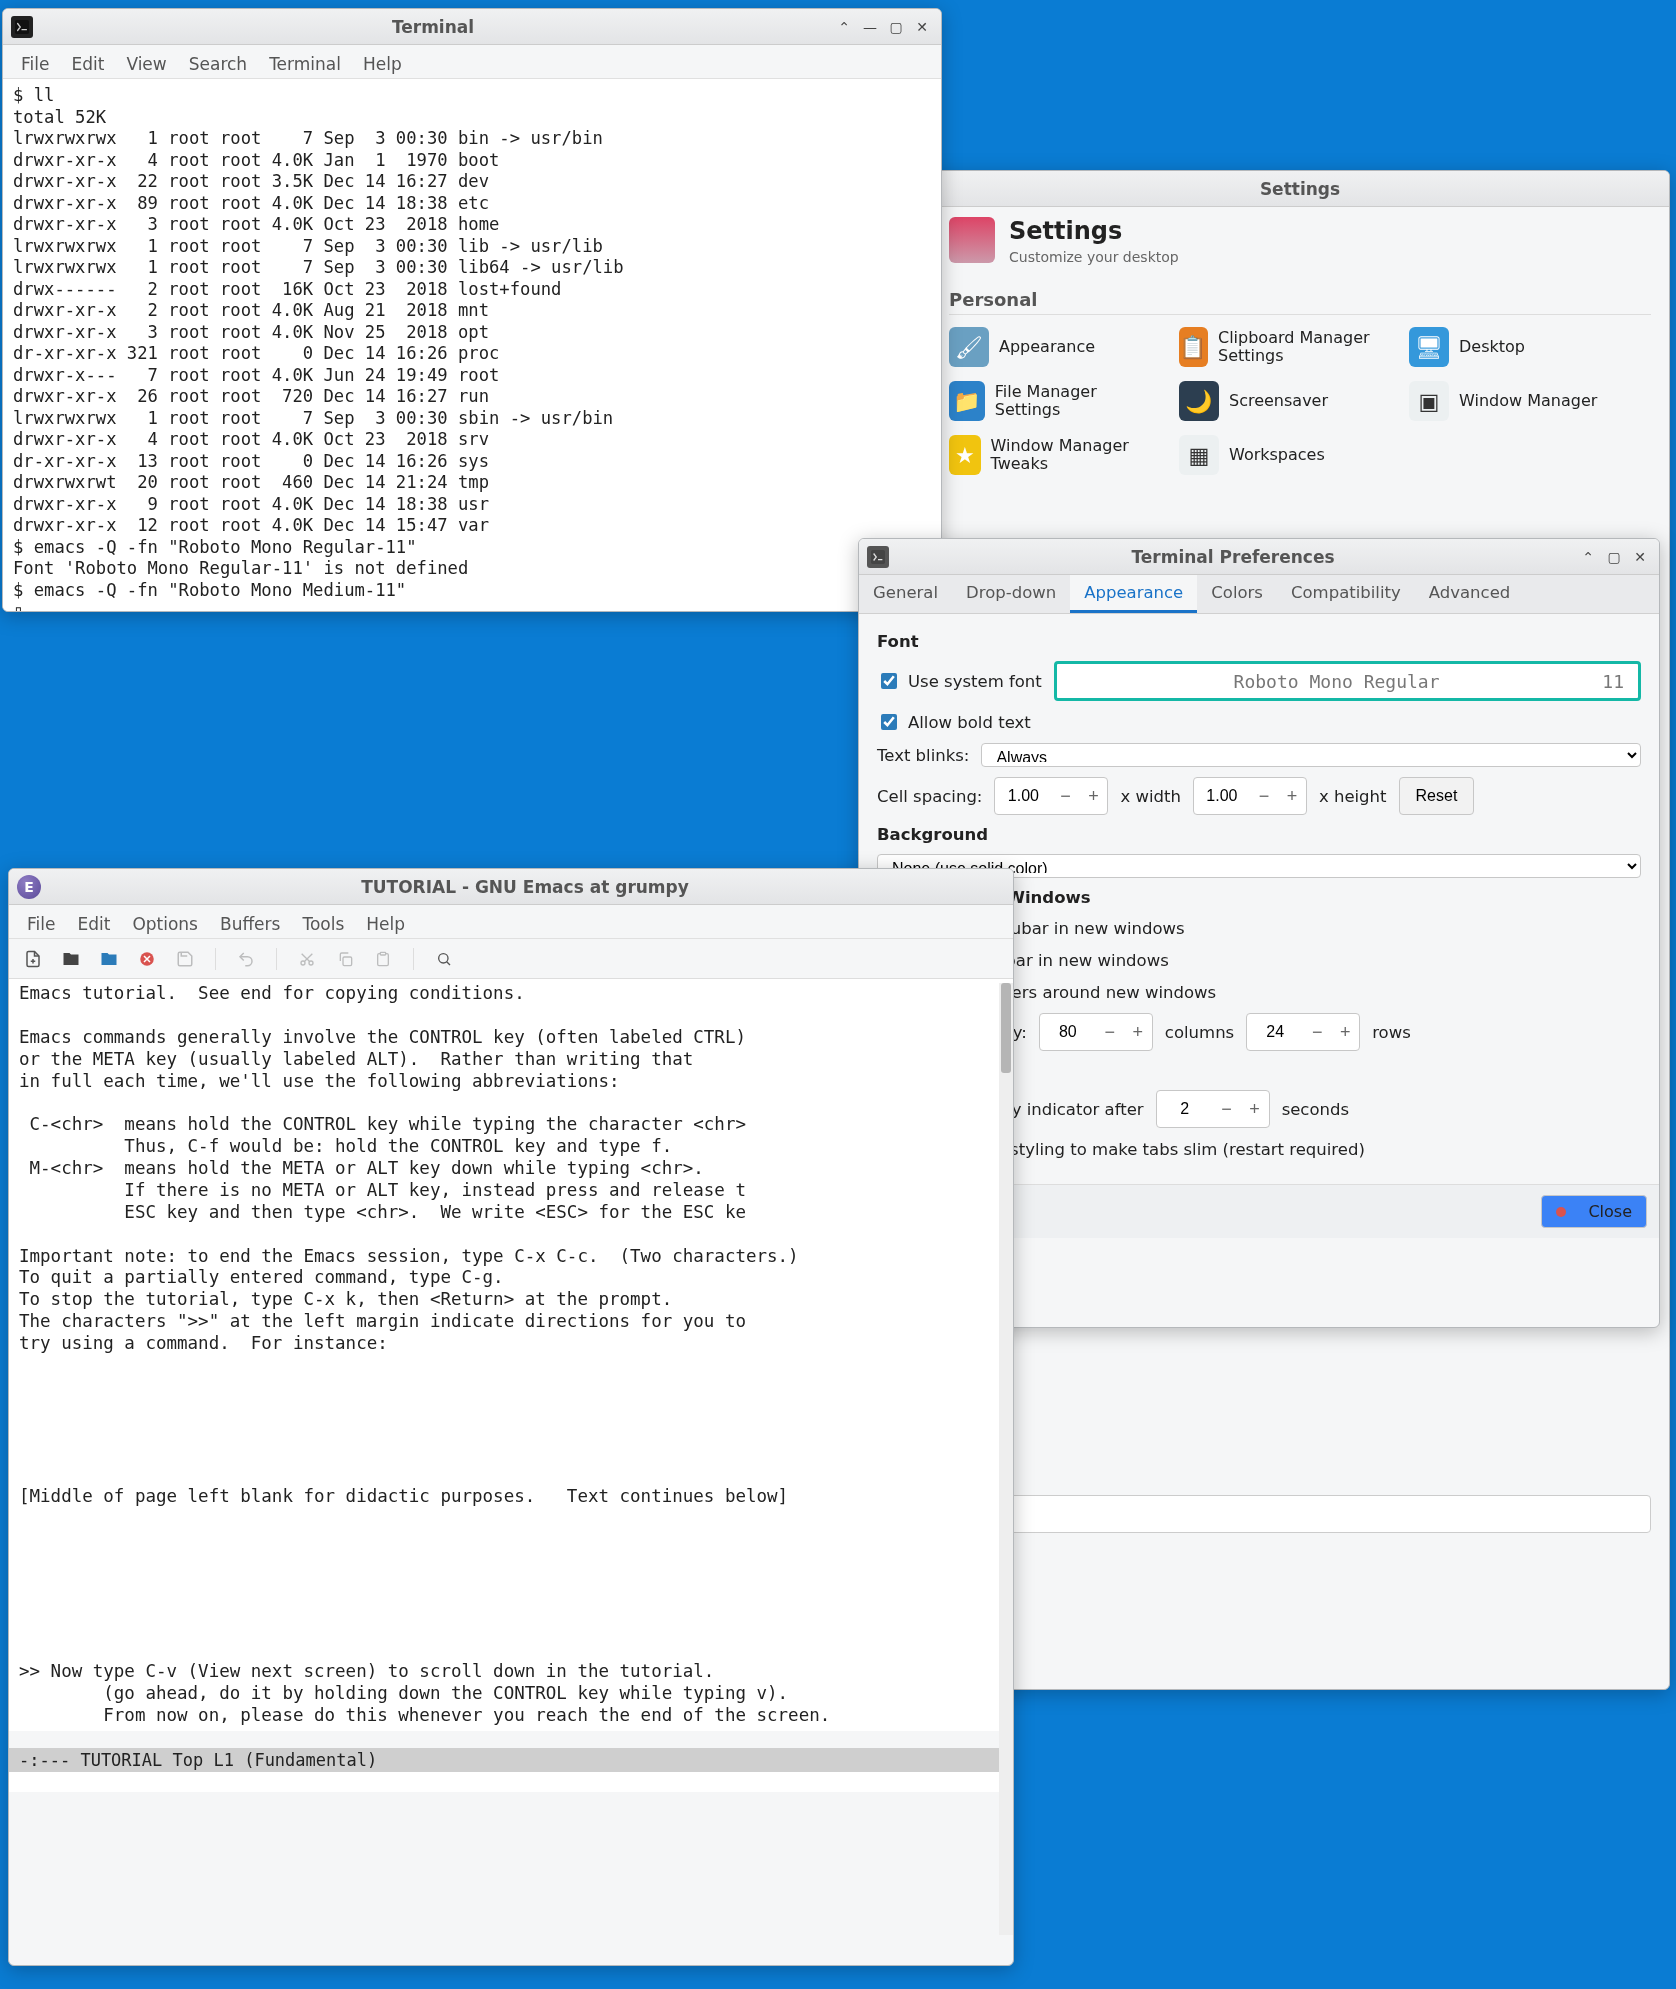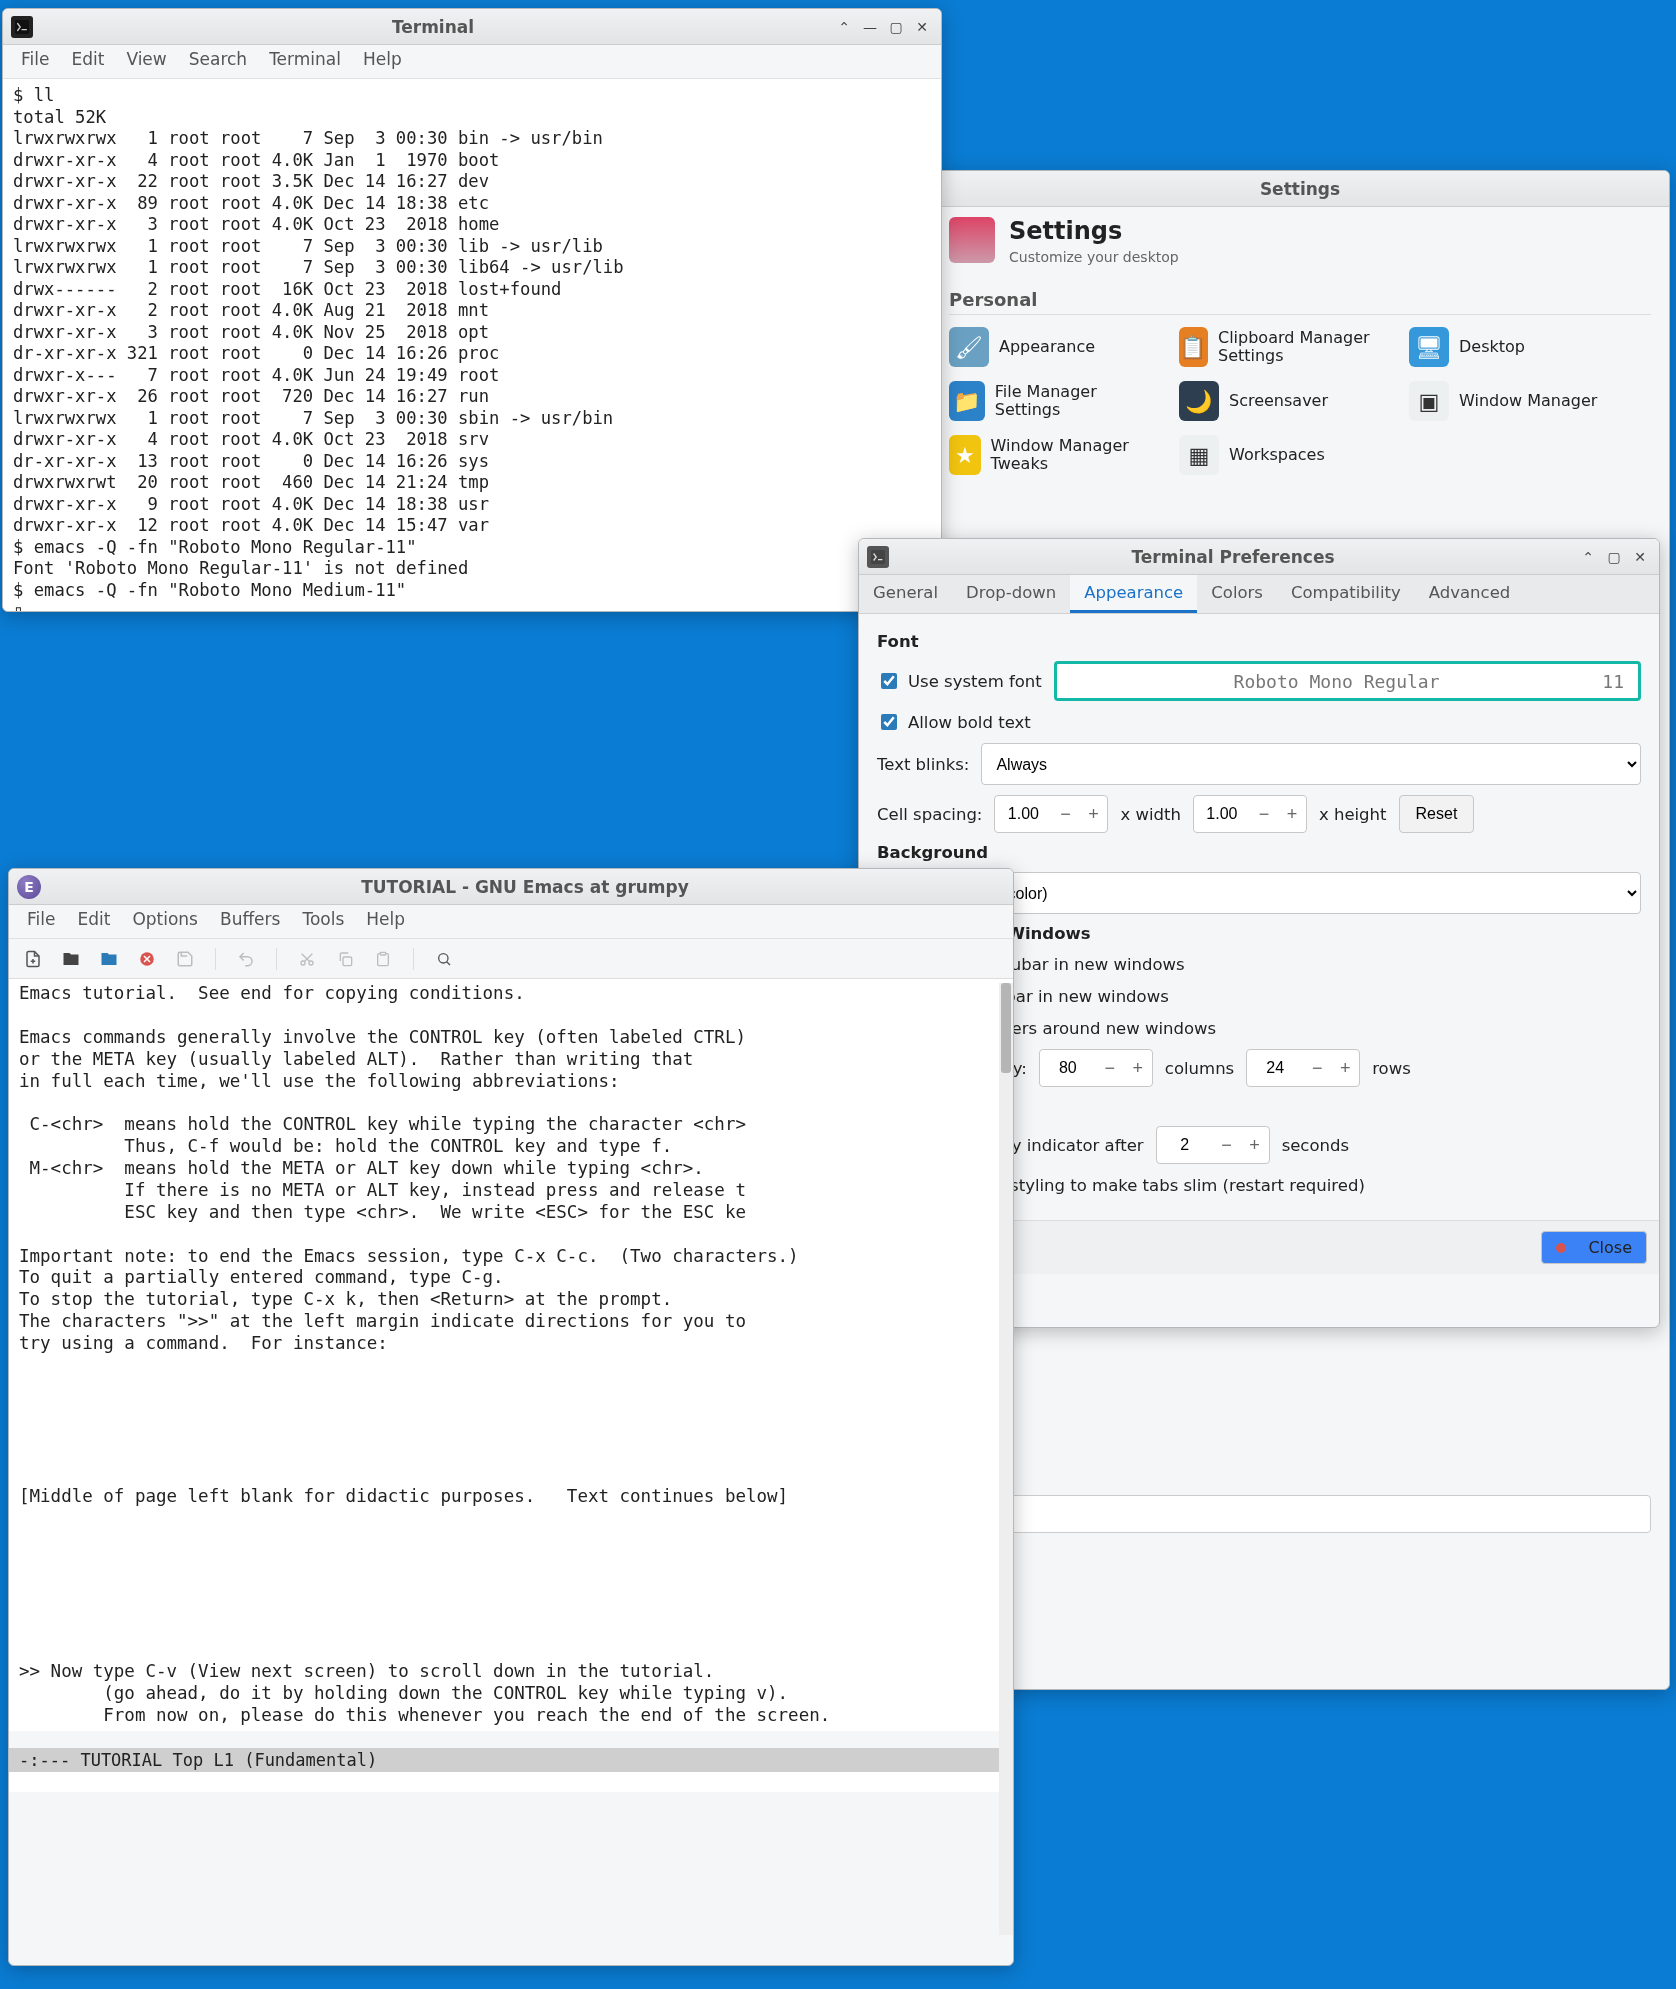--- a/index.html
+++ b/index.html
@@ -4,21 +4,21 @@
 <style>
   :root { --bg:#0a7cd3; --win:#f5f6f7; --win-border:#b5b8bb; --title:#333; --tab-active:#fff; --tab-border:#ccc; --link:#2b7bb9; }
   * { box-sizing:border-box; }
   body { margin:0; background:var(--bg); font-family:"DejaVu Sans","Segoe UI",sans-serif; font-size:14px; color:#222; width:1676px; height:1989px; position:relative; }
   .window { position:absolute; background:var(--win); border:1px solid var(--win-border); border-radius:6px; box-shadow:0 4px 20px rgba(0,0,0,.25); overflow:hidden; }
   .titlebar { display:flex; align-items:center; height:36px; padding:0 8px; background:linear-gradient(#f0f1f2,#e3e4e6); border-bottom:1px solid #ccc; }
   .titlebar .title { flex:1; text-align:center; font-size:17px; font-weight:700; color:#555; }
   .titlebar .wbtn { width:22px; height:22px; margin-left:4px; display:inline-flex; align-items:center; justify-content:center; color:#444; cursor:pointer; font-size:14px; }
   .app-icon { width:22px; height:22px; border-radius:3px; background:#222; display:inline-flex; align-items:center; justify-content:center; margin-right:4px; }
   .app-icon svg { width:14px; height:14px; }
-  .menubar { display:flex; gap:2px; padding:0 8px; height:34px; align-items:flex-start; border-bottom:1px solid #e0e0e0; background:#f5f6f7; }
+  .menubar { display:flex; gap:2px; padding:0 8px; height:34px; align-items:flex-end; border-bottom:1px solid #e0e0e0; background:#f5f6f7; }
   .menubar .mitem { padding:4px 10px; color:#555; cursor:pointer; font-size:17px; }
   .term-body { background:#fff; font-family:"DejaVu Sans Mono","Menlo",monospace; font-size:17.2px; line-height:1.25; white-space:pre; padding:6px 10px 10px 10px; color:#222; overflow:hidden; }
 
   
   .settings-sub { padding:10px 18px 18px 18px; }
   .settings-head { font-size:24px; font-weight:700; }
   .settings-desc { color:#666; margin-top:4px; }
   .settings-cat { margin-top:24px; font-size:18px; font-weight:700; color:#555; border-bottom:1px solid #ddd; padding-bottom:4px; }
   .settings-grid { display:flex; flex-wrap:wrap; gap:14px 30px; margin-top:12px; }
   .sg-item { display:flex; align-items:center; gap:10px; width:200px; cursor:pointer; }
@@ -30,21 +30,21 @@
   
   .tabbar { display:flex; border-bottom:1px solid #d0d0d0; background:#e9eaec; }
   .tab { padding:8px 14px; font-size:16.5px; color:#555; cursor:pointer; border-bottom:3px solid transparent; }
   .tab.active { color:#1a73c8; border-bottom-color:#1a73c8; background:#f5f6f7; }
   .pref-body { padding:10px 18px 14px 18px; background:#f5f6f7; font-size:16.5px; }
   .section-h { font-weight:700; margin-top:8px; margin-bottom:6px; }
   .row { display:flex; align-items:center; gap:12px; margin:10px 0; flex-wrap:wrap; }
   .chk { display:flex; align-items:center; gap:8px; }
   .chk input { width:16px; height:16px; accent-color:#2b7bb9; }
   .font-display { flex:1; height:40px; border:3px solid #14b8a6; border-radius:4px; background:#fff; display:flex; align-items:center; padding:4px 14px; font-family:monospace; font-size:18px; color:#777; justify-content:space-between; }
-  select.pref, .numfield { height:42px; border:1px solid #c7c7c7; border-radius:4px; background:#fff; padding:4px 10px; font-size:16px; }
+  select.pref, .numfield { height:24px; border:1px solid #c7c7c7; border-radius:4px; background:#fff; padding:4px 10px; font-size:16px; }
   select.pref { flex:1; }
   .spinner { display:flex; align-items:center; border:1px solid #c7c7c7; border-radius:4px; background:#fff; height:38px; }
   .spinner input { width:56px; border:0; text-align:center; font-size:16px; outline:none; background:transparent; }
   .spinner button { width:28px; height:36px; border:0; background:transparent; cursor:pointer; font-size:18px; color:#666; }
   .btn { height:38px; padding:0 16px; border:1px solid #c7c7c7; border-radius:4px; background:#f2f2f2; cursor:pointer; font-size:16px; }
   .dlg-footer { display:flex; justify-content:space-between; padding:10px 12px; border-top:1px solid #ddd; background:#eef0f2; }
   .footer-btn { display:flex; align-items:center; gap:22px; padding:6px 14px; border:1px solid #c7c7c7; border-radius:4px; background:#3b82f6; cursor:pointer; font-size:16px; }
   .dot { width:10px; height:10px; border-radius:50%; display:inline-block; }
 
   

